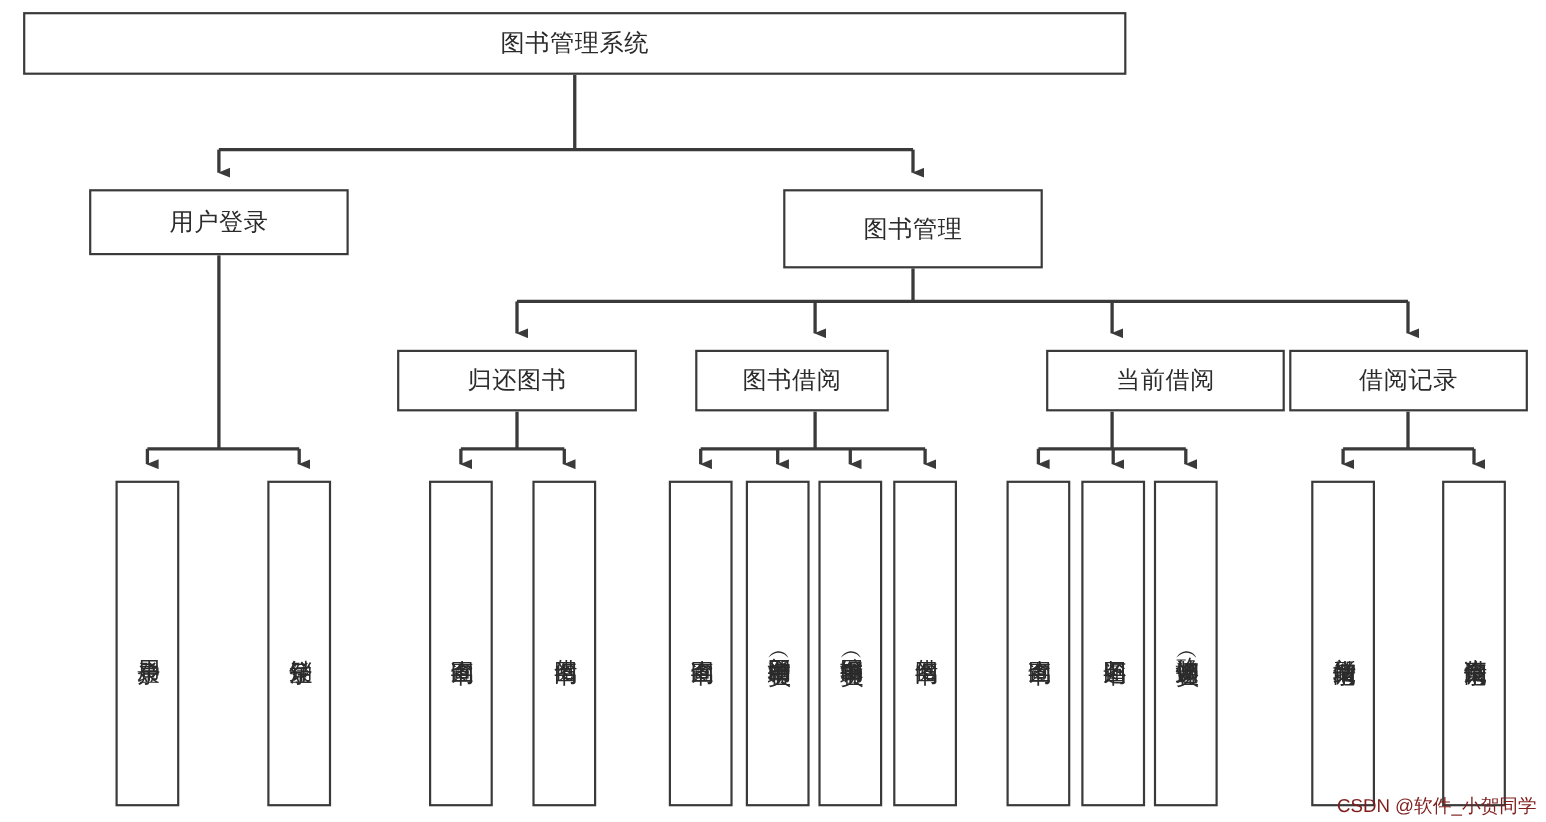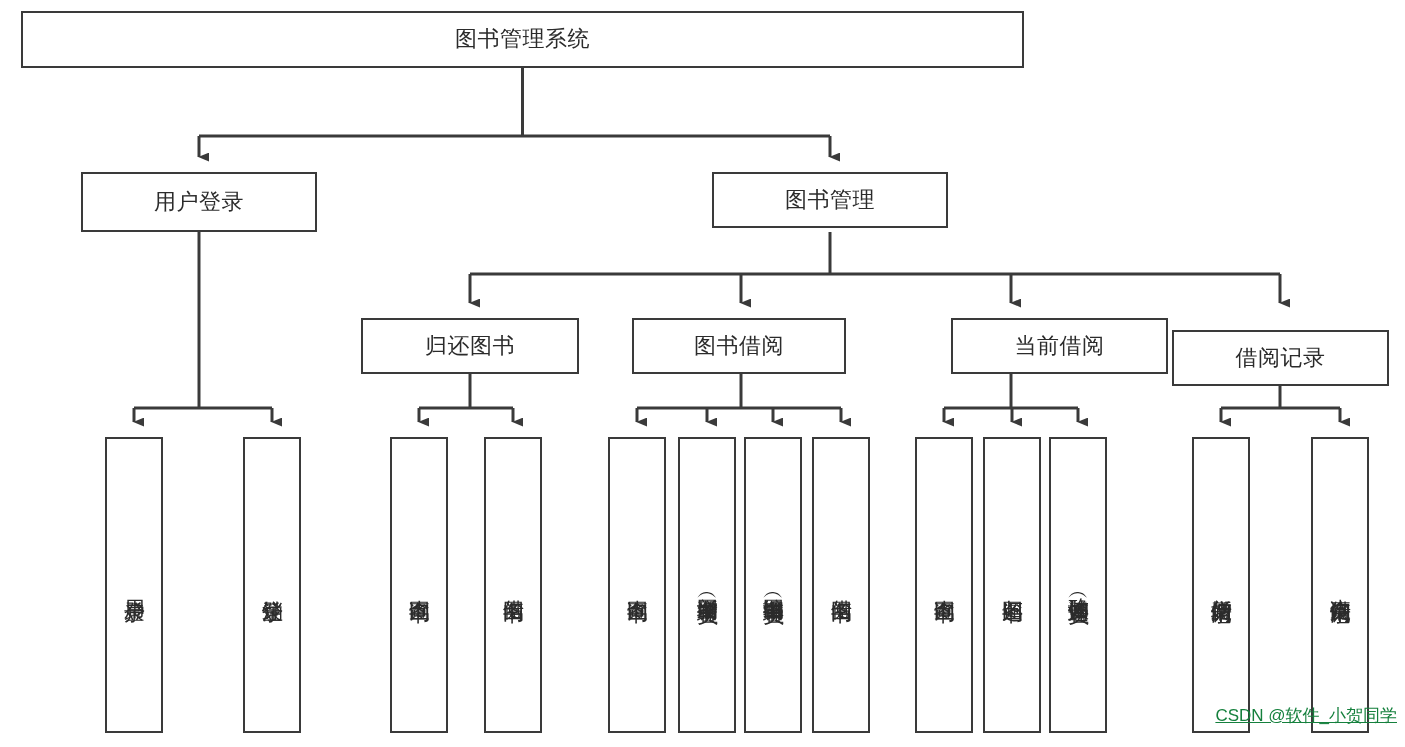--- a/index.html
+++ b/index.html
@@ -48,26 +48,25 @@
     text-orientation: upright;
     font-size: 21px;
     color: #2b2b2b;
     line-height: 1.18;
     letter-spacing: 1px;
     white-space: nowrap;
   }
   .watermark {
     position: absolute;
     right: 8px;
-    bottom: 20px;
+    bottom: 3px;
     font-size: 17px;
-    color: #15803d;
+    color: #7f1d1d;
     white-space: nowrap;
     pointer-events: none;
-    text-decoration: underline;
   }
 </style>
 </head>
 <body>
 
 <div id="diagram-root">
 
   <svg id="edges-layer" viewBox="0 0 1405 747" xmlns="http://www.w3.org/2000/svg">
     <defs>
       <marker id="arrowhead" markerWidth="9" markerHeight="11" refX="4.5" refY="10.2" orient="auto" markerUnits="userSpaceOnUse">
@@ -118,34 +117,34 @@
     </g>
   </svg>
 
   <div class="node-box" style="left:21px; top:11px; width:1003px; height:57px;">
     <span class="node-label-h">图书管理系统</span>
   </div>
 
   <div class="node-box" style="left:81px; top:172px; width:236px; height:60px;">
     <span class="node-label-h">用户登录</span>
   </div>
-  <div class="node-box" style="left:712px; top:172px; width:236px; height:56px;">
+  <div class="node-box" style="left:712px; top:172px; width:236px; height:72px;">
     <span class="node-label-h">图书管理</span>
   </div>
 
   <div class="node-box" style="left:361px; top:318px; width:218px; height:56px;">
     <span class="node-label-h">归还图书</span>
   </div>
-  <div class="node-box" style="left:632px; top:318px; width:214px; height:56px;">
+  <div class="node-box" style="left:632px; top:318px; width:176px; height:56px;">
     <span class="node-label-h">图书借阅</span>
   </div>
   <div class="node-box" style="left:903px; top:318px; width:217px; height:56px;margin-left:48px;">
     <span class="node-label-h">当前借阅</span>
   </div>
-  <div class="node-box" style="left:1172px; top:330px; width:217px; height:56px;">
+  <div class="node-box" style="left:1172px; top:318px; width:217px; height:56px;">
     <span class="node-label-h">借阅记录</span>
   </div>
 
   <div class="node-box" style="left:105px; top:437px; width:58px; height:296px;">
     <span class="node-label-v">用户登录</span>
   </div>
   <div class="node-box" style="left:243px; top:437px; width:58px; height:296px;">
     <span class="node-label-v">注销登录</span>
   </div>
   <div class="node-box" style="left:390px; top:437px; width:58px; height:296px;">

